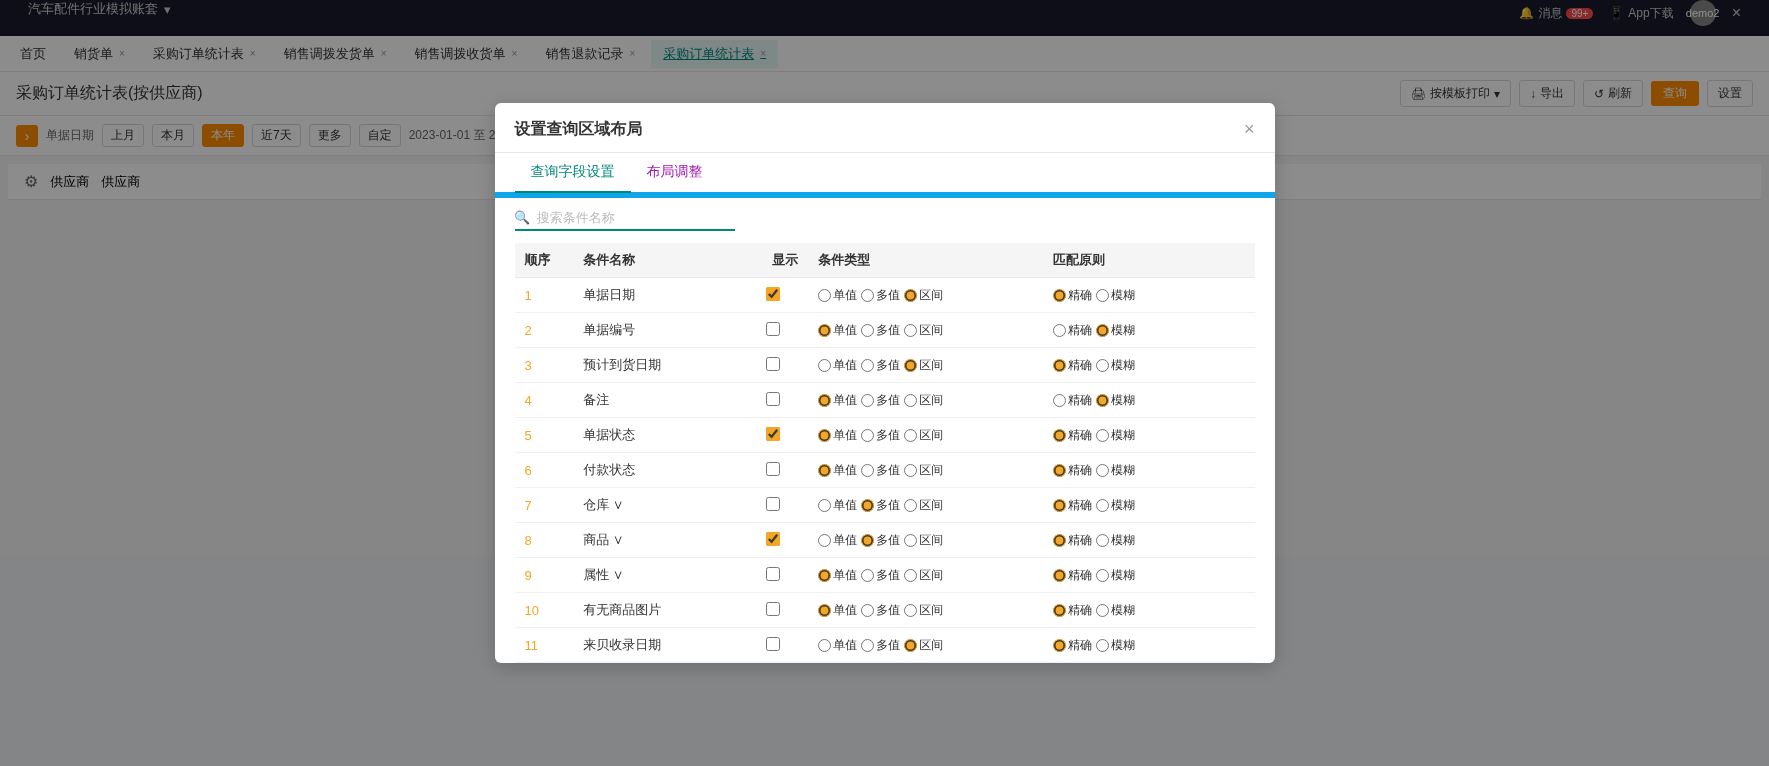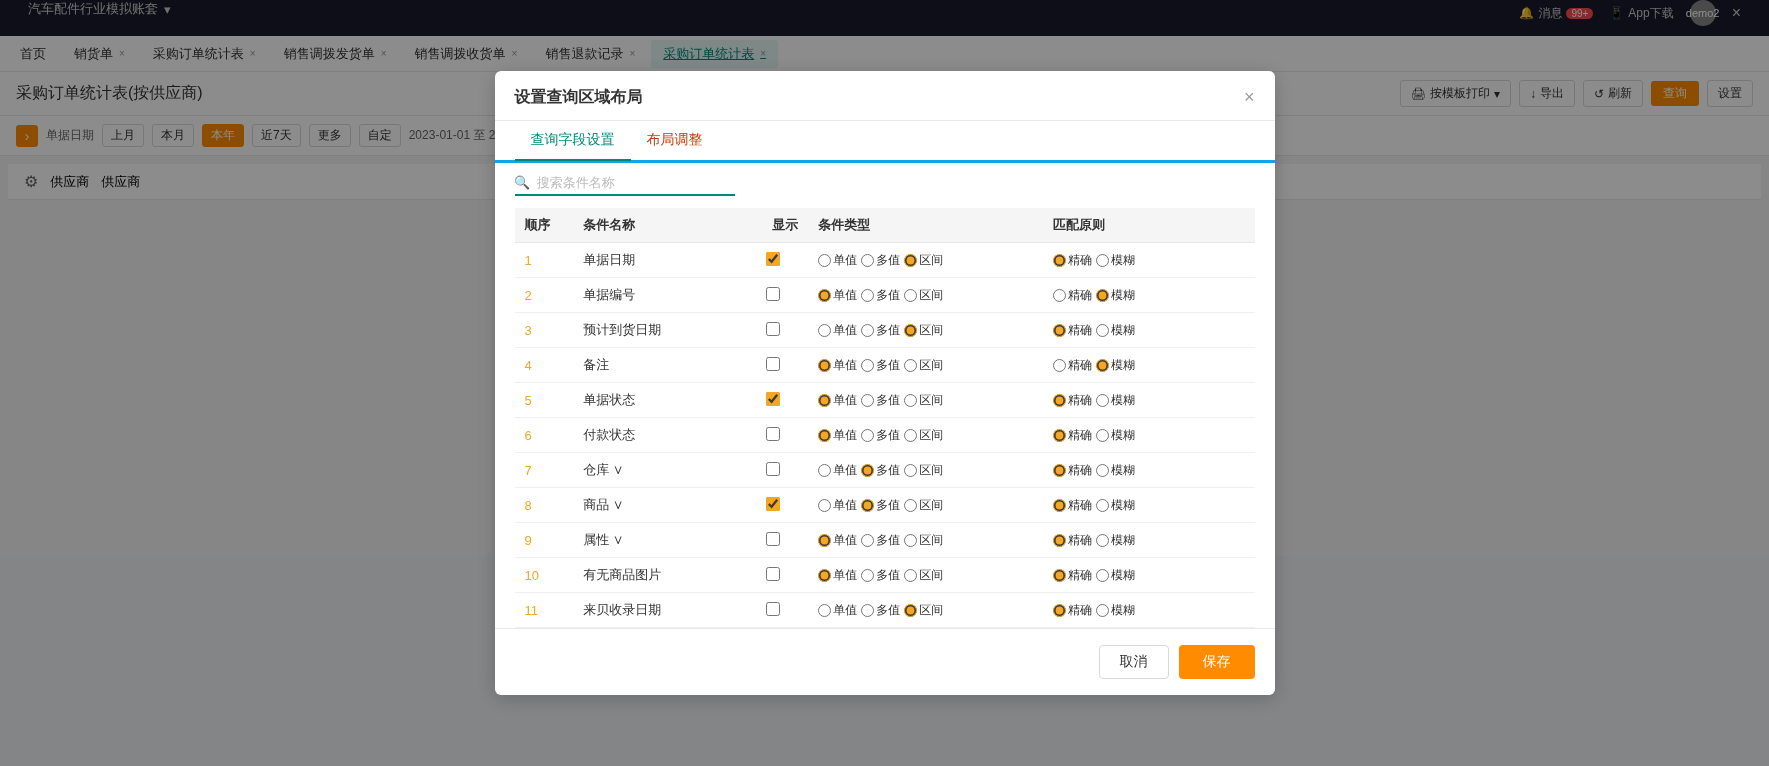--- a/index.html
+++ b/index.html
@@ -118,27 +118,27 @@
       justify-content: space-between;
     }
     .modal-title { font-size: 16px; font-weight: bold; color: #333; }
     .modal-close { background: none; border: none; cursor: pointer; font-size: 18px; color: #999; }
 
     
     .modal-tabs {
       padding: 0 20px;
       display: flex;
       gap: 0;
-      border-bottom: 3px solid #0ea5e9;
+      border-bottom: 6px solid #0ea5e9;
     }
     .modal-tab {
       padding: 10px 16px;
       font-size: 14px;
       cursor: pointer;
-      color: #c2410c;
+      color: #a21caf;
       border-bottom: 2px solid transparent;
       margin-bottom: -1px;
     }
     .modal-tab.active { color: #00897b; border-bottom-color: #00897b; font-weight: 500; }
 
     
     .modal-search {
       padding: 12px 20px;
     }
     .search-input-wrap {
@@ -692,18 +692,14 @@
                     <input type="radio" name="match_10" value="模糊" style="">
                     <span>模糊</span>
                   </label>
                 </div>
               </td>
             </tr>
           </tbody>
       </table>
     </div>
 
-    <div class="modal-footer">
-      <button class="btn-cancel">取消</button>
-      <button class="btn-save">保存</button>
-    </div>
   </div>
 </div>
 
 </body></html>

